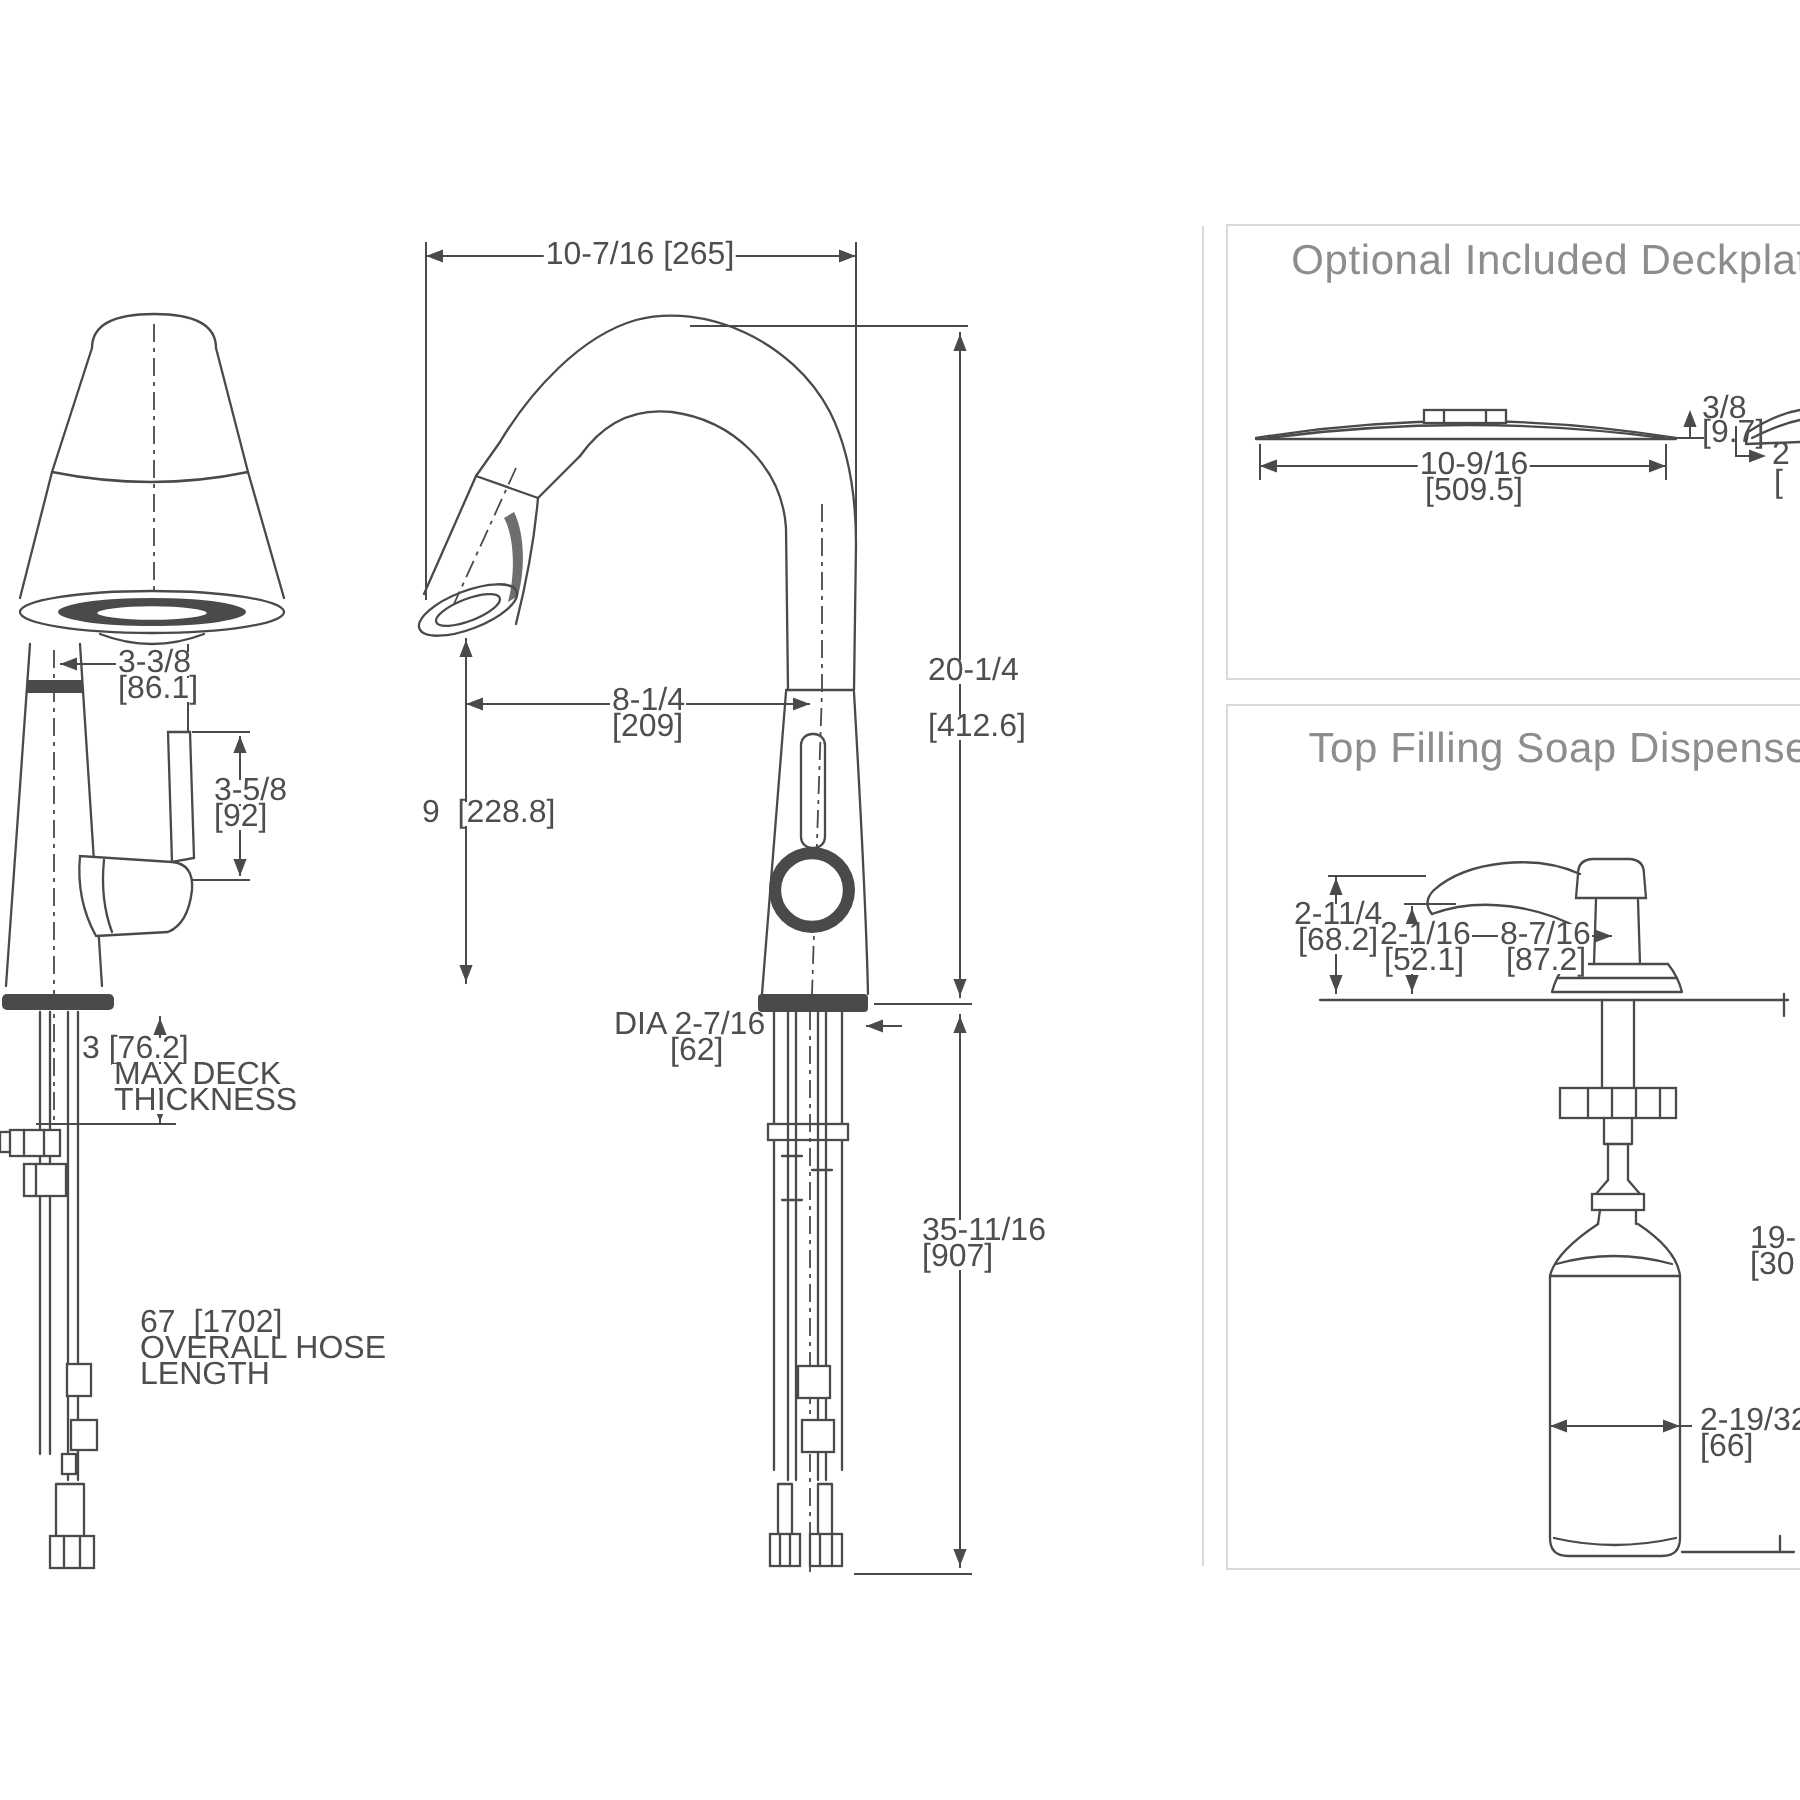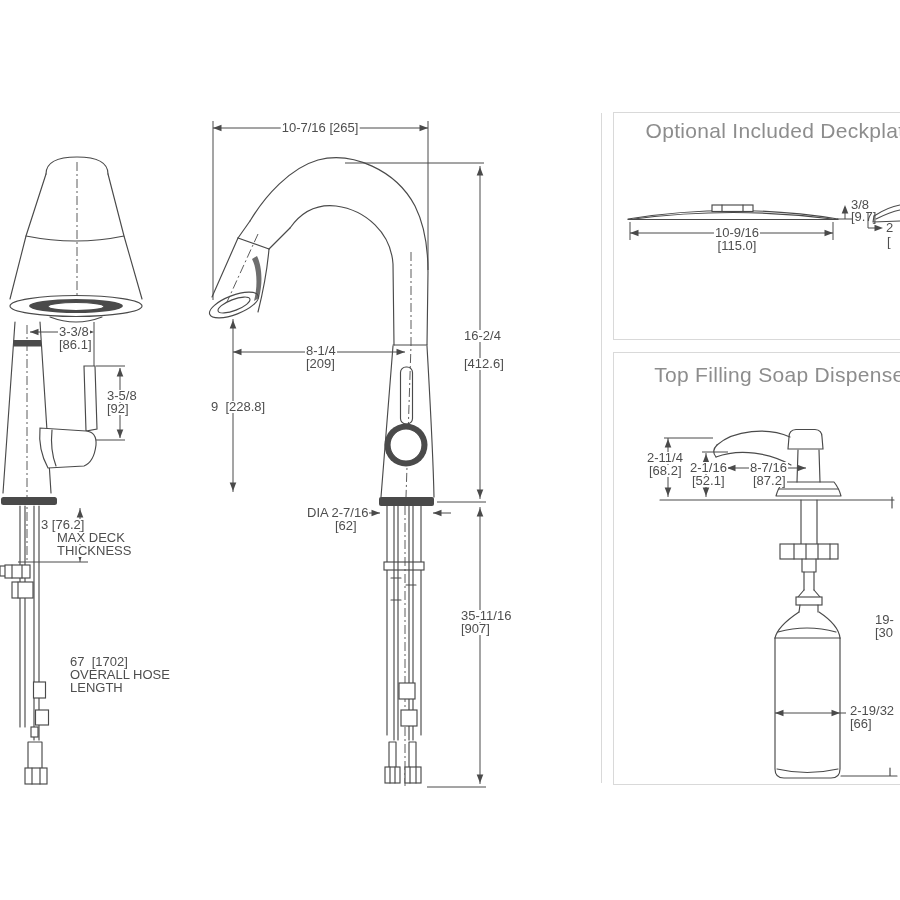--- a/index.html
+++ b/index.html
@@ -7,21 +7,21 @@
        background:var(--background,#fff);
        font-family:"Liberation Sans",sans-serif}
   .divider{position:absolute;background:var(--panel-border,#d9d9d9)}
   .panel{position:absolute;border:1.4px solid var(--panel-border,#d9d9d9)}
   svg.art{position:absolute;left:0;top:0;pointer-events:none}
   .ln{fill:none;stroke:var(--line,#4a4a4a);stroke-width:1.15;stroke-linecap:round}
   .dim{fill:none;stroke:var(--line,#4a4a4a);stroke-width:1}
   .dash{fill:none;stroke:var(--line,#4a4a4a);stroke-width:.9;stroke-dasharray:9 3 2 3}
   .fill{fill:var(--line,#4a4a4a);stroke:none}
   .wfill{fill:#fff;stroke:var(--line,#4a4a4a);stroke-width:1.15}
-  .dim-label{position:absolute;font-size:13px;line-height:12px;
+  .dim-label{position:absolute;font-size:16px;line-height:12px;
              color:var(--dim-text,#4e4e4e);white-space:pre}
   .bg{background:#fff;padding:0 1px}
   .center{transform:translateX(-50%)}
   .panel-title{position:absolute;font-size:21px;letter-spacing:.3px;
                color:var(--title-text,#8d8d8d);white-space:nowrap;
                transform:translateX(-50%)}
 </style>
 </head>
 <body>
 
@@ -231,32 +231,32 @@
 <span class="dim-label bg" style="left:106px;top:390px">3-5/8</span>
 <span class="dim-label bg" style="left:106px;top:403px">[92]</span>
 <span class="dim-label bg" style="left:40px;top:519px">3 [76.2]</span>
 <span class="dim-label bg" style="left:56px;top:532px">MAX DECK</span>
 <span class="dim-label bg" style="left:56px;top:545px">THICKNESS</span>
 <span class="dim-label" style="left:70px;top:656px">67  [1702]</span>
 <span class="dim-label" style="left:70px;top:669px">OVERALL HOSE</span>
 <span class="dim-label" style="left:70px;top:682px">LENGTH</span>
 
 <span class="dim-label bg center" style="left:320px;top:122px">10-7/16 [265]</span>
-<span class="dim-label bg" style="left:463px;top:330px">16-2/4</span>
+<span class="dim-label bg" style="left:463px;top:330px">20-1/4</span>
 <span class="dim-label bg" style="left:463px;top:358px">[412.6]</span>
 <span class="dim-label bg" style="left:305px;top:345px">8-1/4</span>
 <span class="dim-label bg" style="left:305px;top:358px">[209]</span>
 <span class="dim-label bg" style="left:210px;top:401px">9  [228.8]</span>
 <span class="dim-label bg" style="left:306px;top:507px">DIA 2-7/16</span>
 <span class="dim-label bg" style="left:334px;top:520px">[62]</span>
 <span class="dim-label bg" style="left:460px;top:610px">35-11/16</span>
 <span class="dim-label bg" style="left:460px;top:623px">[907]</span>
 
 <span class="dim-label bg center" style="left:737px;top:227px">10-9/16</span>
-<span class="dim-label bg center" style="left:737px;top:240px">[115.0]</span>
+<span class="dim-label bg center" style="left:737px;top:240px">[509.5]</span>
 <span class="dim-label" style="left:851px;top:199px">3/8</span>
 <span class="dim-label" style="left:851px;top:211px">[9.7]</span>
 <span class="dim-label" style="left:886px;top:222px">2</span>
 <span class="dim-label" style="left:887px;top:236px">[</span>
 
 <span class="dim-label bg" style="left:646px;top:452px">2-11/4</span>
 <span class="dim-label bg" style="left:648px;top:465px">[68.2]</span>
 <span class="dim-label bg" style="left:689px;top:462px">2-1/16</span>
 <span class="dim-label bg" style="left:691px;top:475px">[52.1]</span>
 <span class="dim-label bg" style="left:749px;top:462px">8-7/16</span>

